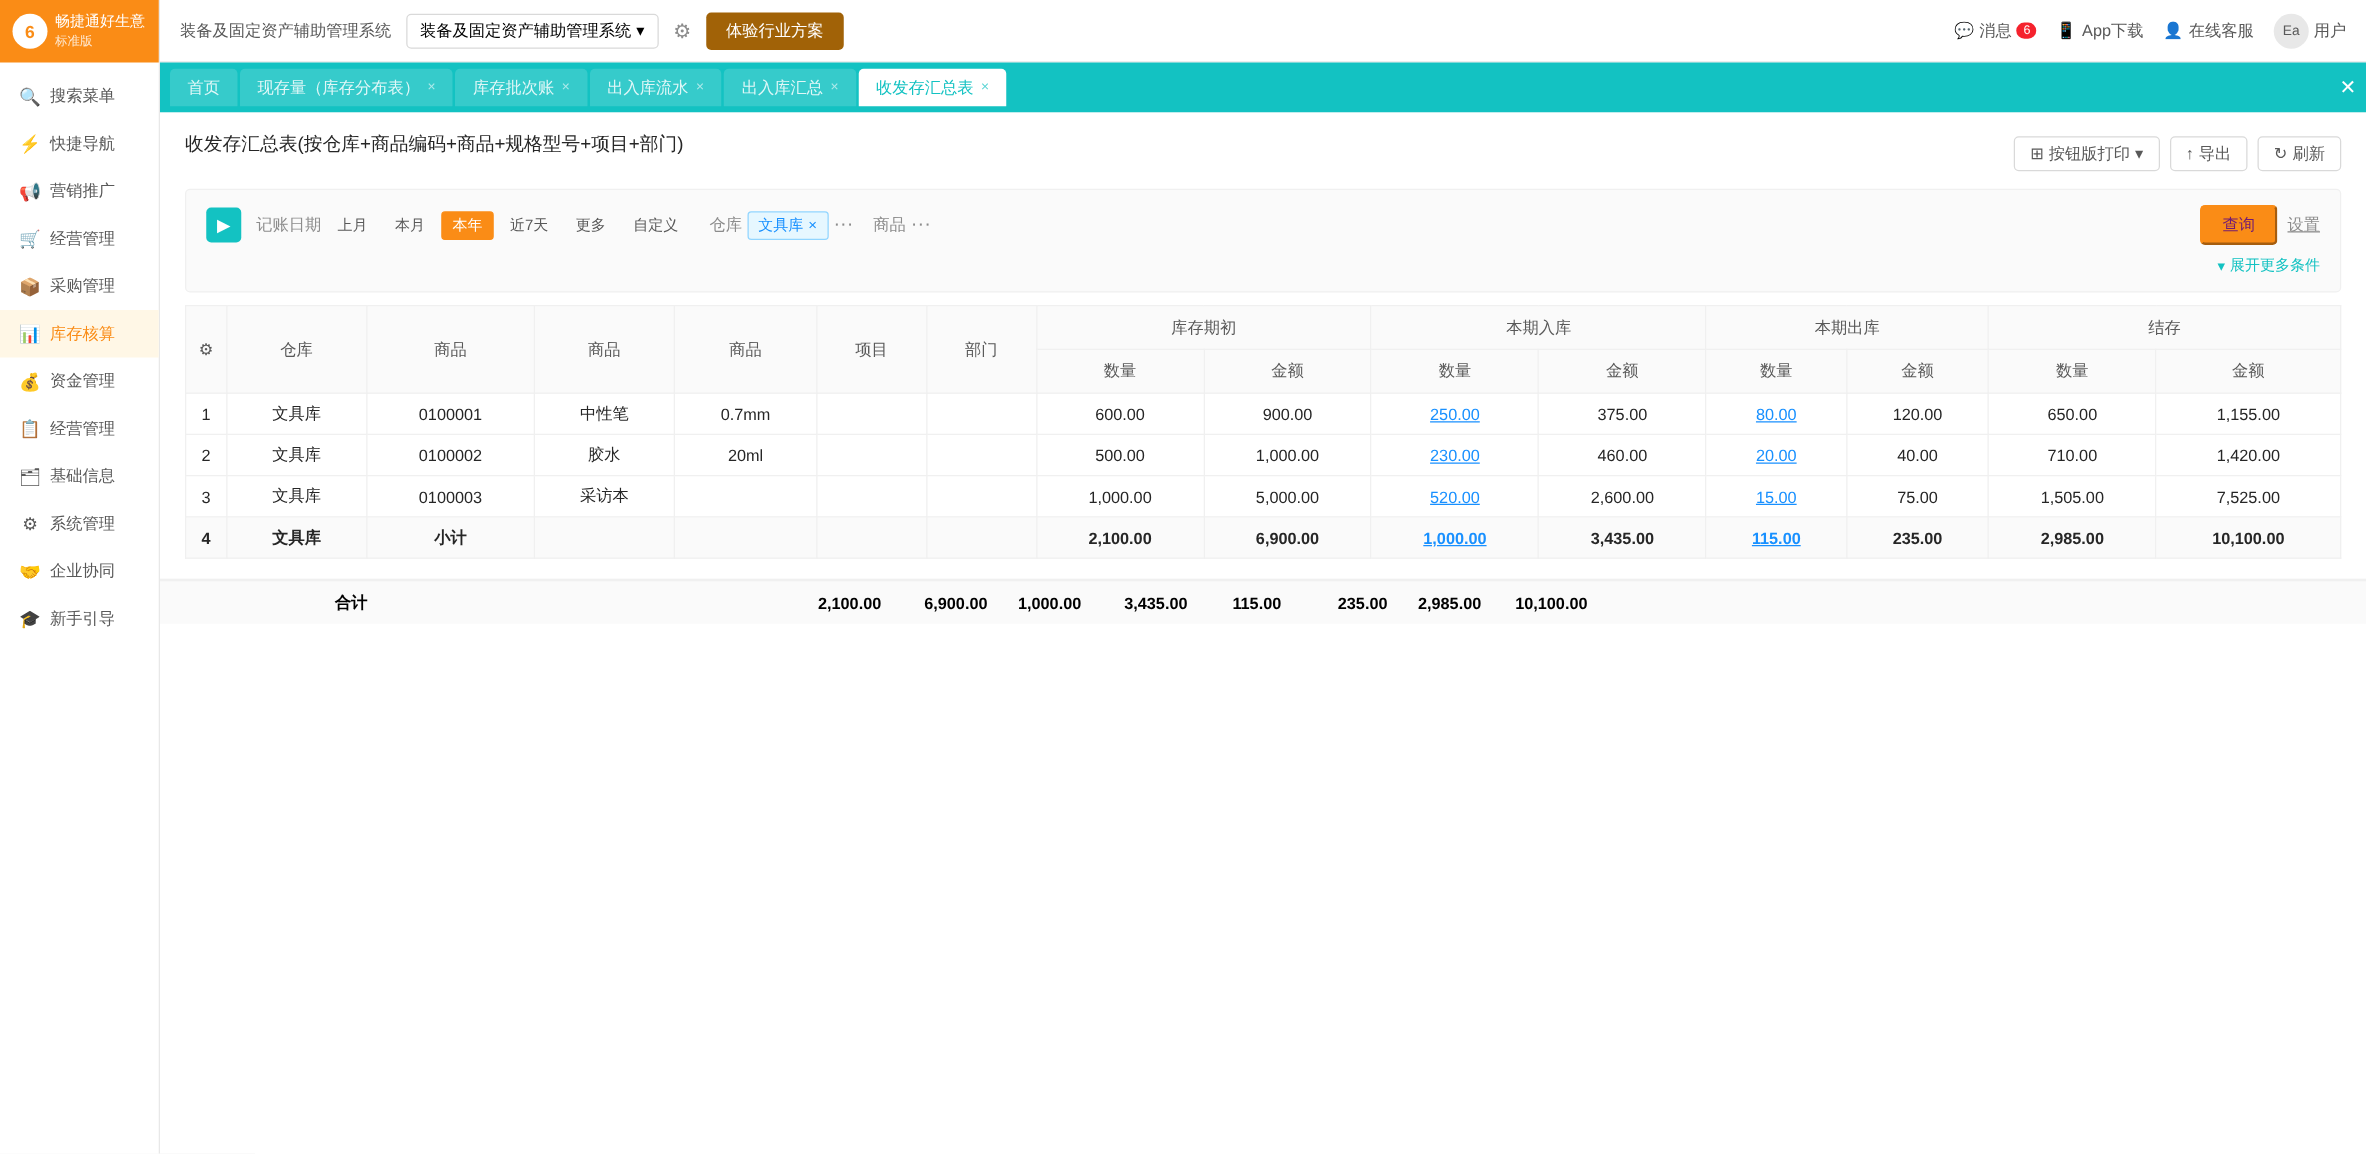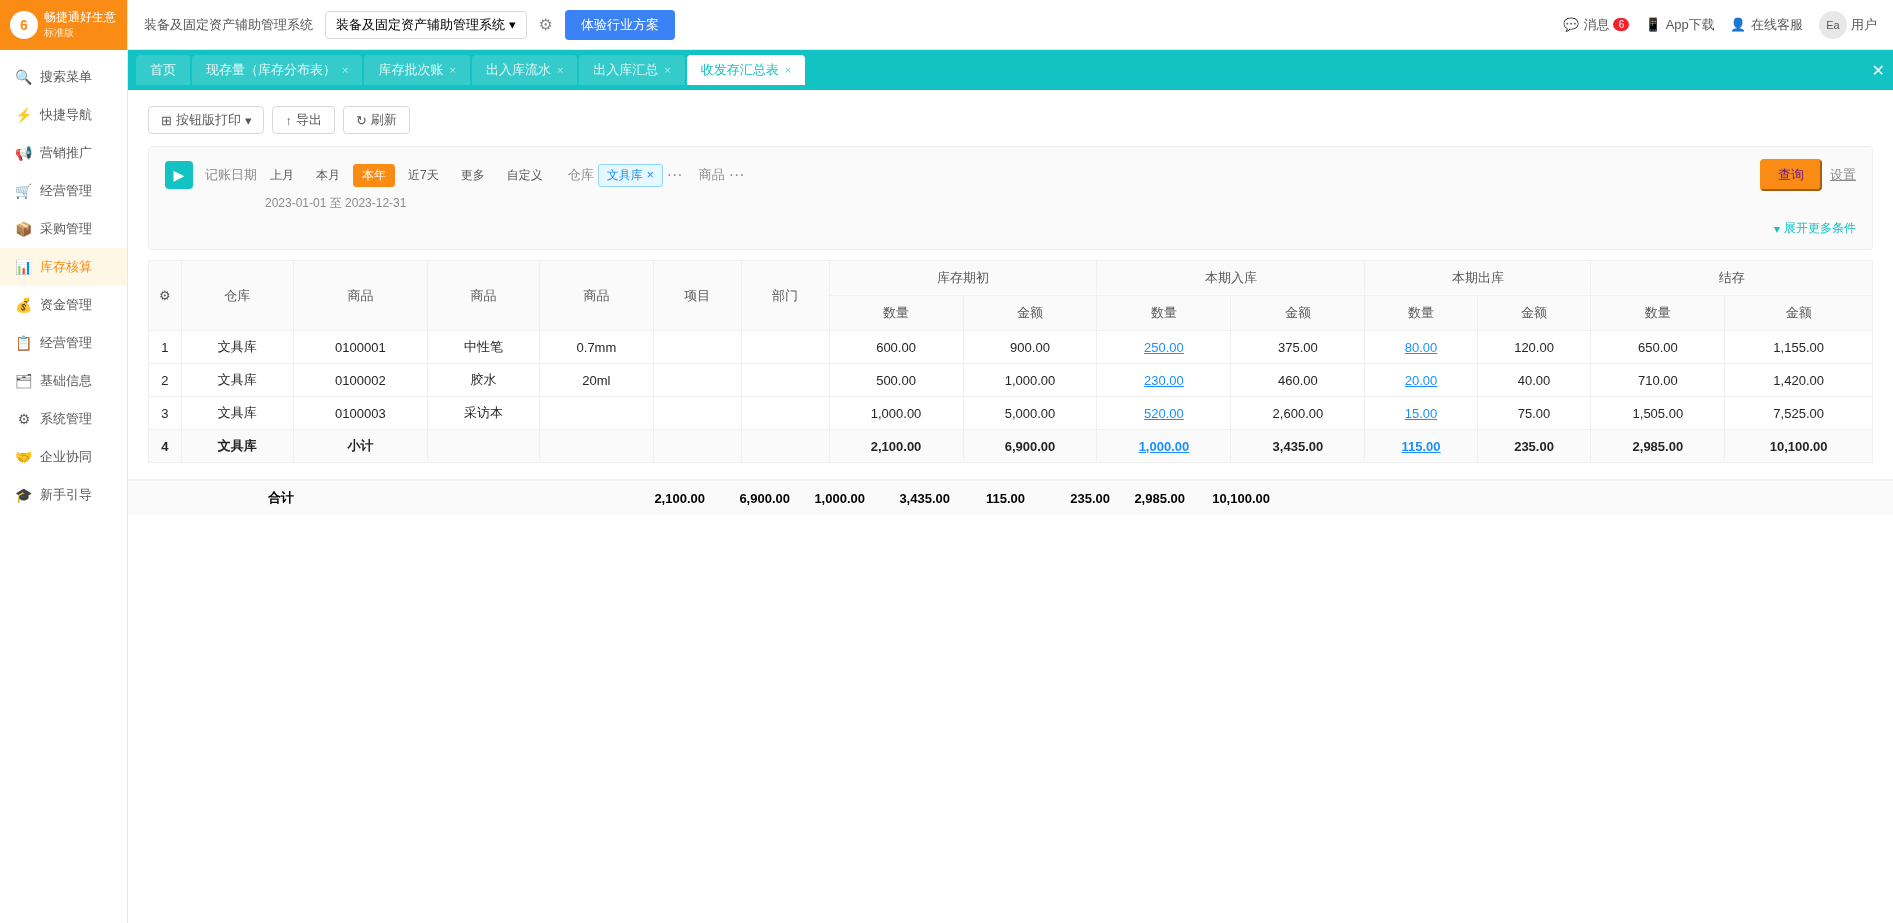--- a/index.html
+++ b/index.html
@@ -17,21 +17,21 @@
     .sidebar-item-icon { width: 16px; height: 16px; display: flex; align-items: center; justify-content: center; font-size: 14px; }
 
     
     .main { flex: 1; display: flex; flex-direction: column; overflow: hidden; }
 
     
     .top-header { height: 50px; background: #fff; border-bottom: 1px solid #e8e8e8; display: flex; align-items: center; justify-content: space-between; padding: 0 16px; flex-shrink: 0; }
     .top-header-left { display: flex; align-items: center; gap: 12px; }
     .system-title { font-size: 13px; color: #595959; }
     .system-select { display: flex; align-items: center; gap: 4px; border: 1px solid #d9d9d9; border-radius: 4px; padding: 4px 10px; cursor: pointer; }
-    .header-btn { background: #3b82f6; color: #fff; border: none; border-radius: 4px; padding: 6px 16px; cursor: pointer; font-size: 13px; }
+    .header-btn { background: #a16207; color: #fff; border: none; border-radius: 4px; padding: 6px 16px; cursor: pointer; font-size: 13px; }
     .top-header-right { display: flex; align-items: center; gap: 16px; color: #595959; font-size: 13px; }
     .header-right-item { display: flex; align-items: center; gap: 4px; cursor: pointer; }
     .badge { background: #f5222d; color: #fff; border-radius: 10px; font-size: 10px; padding: 1px 4px; min-width: 16px; text-align: center; }
     .user-avatar { width: 28px; height: 28px; background: #e8e8e8; border-radius: 50%; display: flex; align-items: center; justify-content: center; font-size: 11px; color: #595959; }
 
     
     .tabs-bar { background: #13c2c2; height: 40px; display: flex; align-items: center; padding: 0 8px; flex-shrink: 0; gap: 2px; }
     .tab { display: flex; align-items: center; gap: 6px; padding: 6px 14px; border-radius: 4px 4px 0 0; cursor: pointer; font-size: 13px; color: rgba(255,255,255,0.85); background: rgba(255,255,255,0.15); }
     .tab.active { background: #fff; color: #13c2c2; font-weight: 500; }
     .tab-close { font-size: 11px; opacity: 0.7; }
@@ -197,20 +197,21 @@
       <span>收发存汇总表</span>
       <span class="tab-close">×</span>
     </div>
     <span class="tabs-bar-close">✕</span>
   </div>
 
   <div class="content">
     <div class="page-container">
 
       <div style="display:flex; align-items:center; justify-content:space-between; margin-bottom:12px;">
+        <h2 class="page-title">收发存汇总表(按仓库+商品编码+商品+规格型号+项目+部门)</h2>
         <div style="display:flex; align-items:center; gap:8px;">
           <div class="action-btn">
             <span>⊞</span>
             <span>按钮版打印</span>
             <span>▾</span>
           </div>
           <div class="action-btn">
             <span>↑</span>
             <span>导出</span>
           </div>
@@ -254,23 +255,20 @@
                 <span class="filter-label">商品</span>
                 <span class="filter-ellipsis">···</span>
               </div>
 
               <div style="margin-left:auto; display:flex; align-items:center; gap:8px;">
                 <button class="query-btn">查询</button>
                 <span class="settings-btn">设置</span>
               </div>
             </div>
 
-            <div style="margin-top:4px; padding-left:60px;">
-              <span class="date-range">2023-01-01 至 2023-12-31</span>
-            </div>
 
             <div style="display:flex; justify-content:center; margin-top:8px;">
               <div class="expand-btn">
                 <span>▾</span>
                 <span>展开更多条件</span>
               </div>
             </div>
           </div>
         </div>
       </div>

